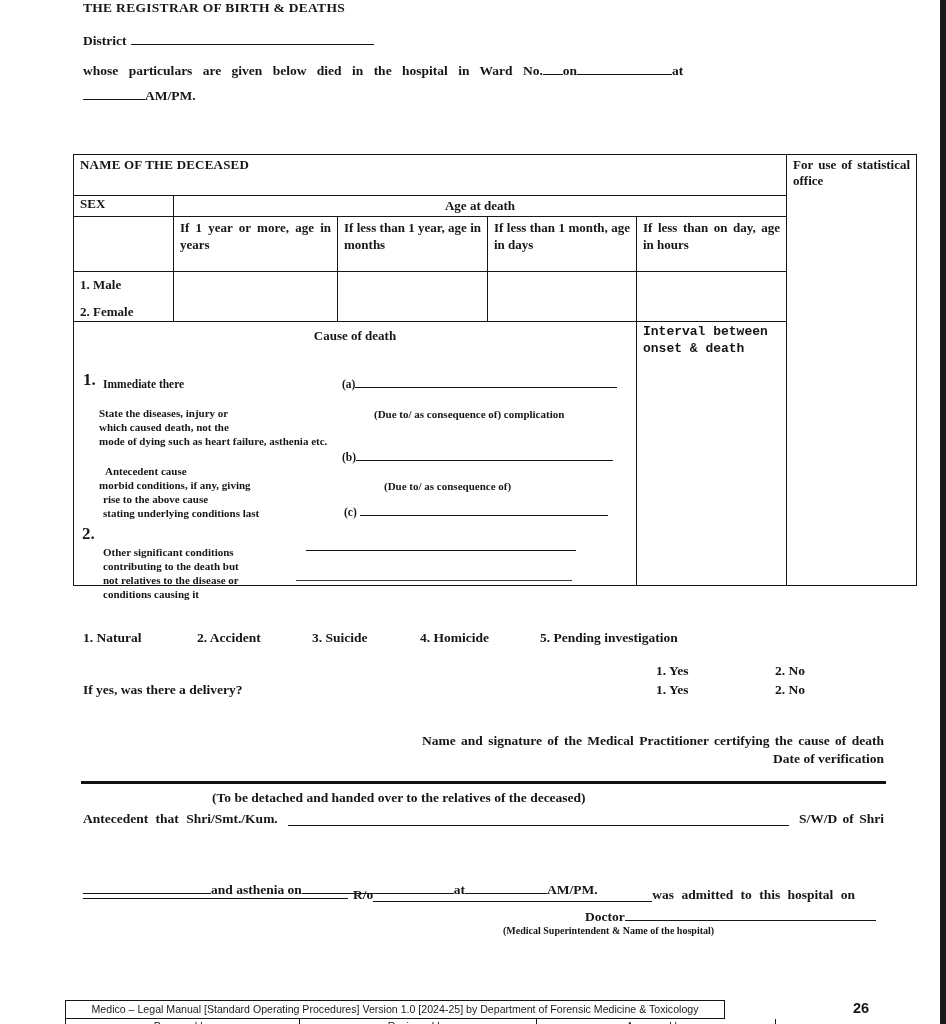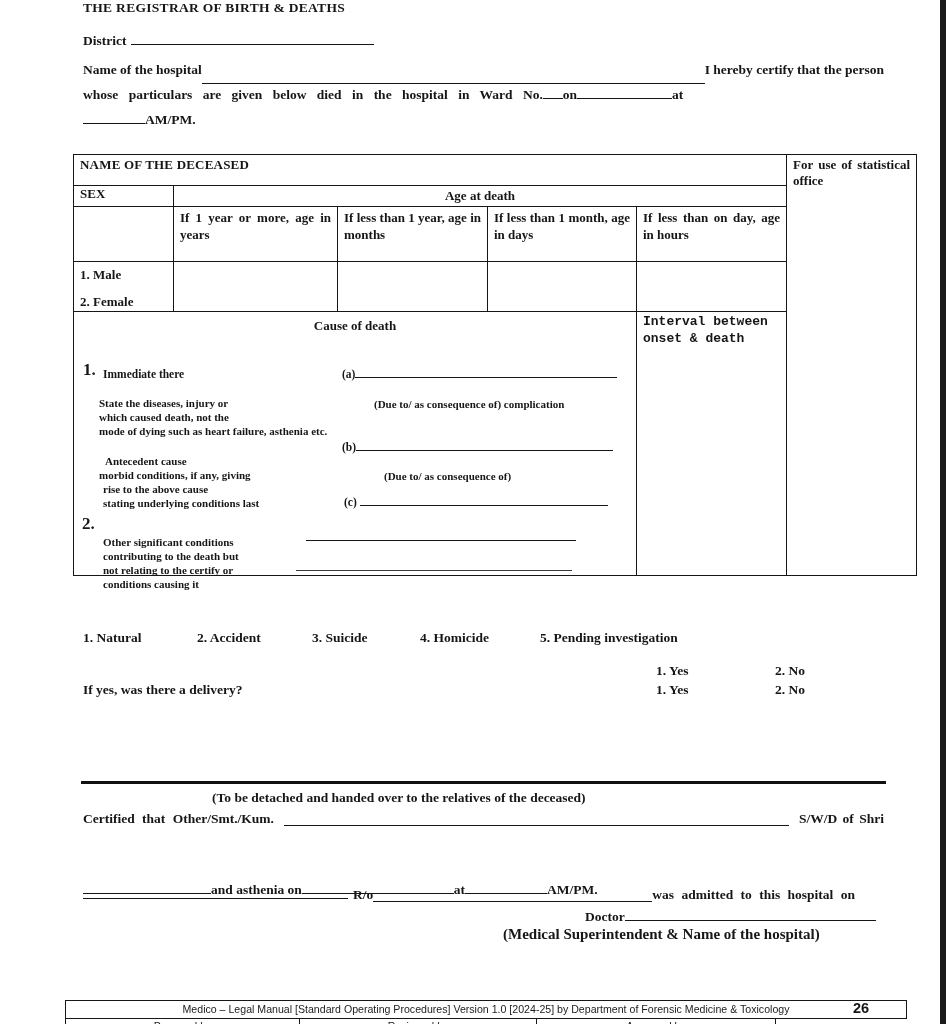--- a/index.html
+++ b/index.html
@@ -53,25 +53,20 @@
   <div class="abs scan-strip" style="right:0; top:0; width:6px; height:1024px;"></div>
 
   <div class="abs" style="left:83px; top:0px; font-size:13.5px; letter-spacing:0.3px;">THE REGISTRAR OF BIRTH &amp; DEATHS</div>
 
   <div class="abs row" style="left:83px; top:32px; width:300px;">
     <span>District</span>
     <span class="bl" style="width:243px; margin-left:5px;"></span>
   </div>
 
   <div class="abs" style="left:83px; top:62px; width:801px;">
-    <div class="row" style="height:24px;">
-      <span>Name of the hospital</span>
-      <span class="fill"></span>
-      <span>I hereby certify that the person</span>
-    </div>
     <div class="row" style="height:25px;">
       <span class="ws7">whose particulars are given below died in the hospital in Ward No.</span>
       <span class="bl" style="width:20px;"></span>
       <span>on</span>
       <span class="bl" style="width:95px;"></span>
       <span>at</span>
     </div>
     <div class="row" style="height:25px;">
       <span class="bl" style="width:62px;"></span>
       <span>AM/PM.</span>
@@ -81,21 +76,21 @@
   <table class="deceased abs" style="left:73px; top:154px; width:843px;">
     <colgroup>
       <col style="width:100px">
         <col style="width:164px">
         <col style="width:150px">
       <col style="width:149px">
         <col style="width:150px">
         <col style="width:130px">
     </colgroup>
     <tbody>
-        <tr style="height:31px;">
+        <tr style="height:41px;">
       <td colspan="5" class="name-cell">NAME OF THE DECEASED</td>
       <td rowspan="5" class="stat-cell">For use of statistical office</td>
     </tr>
     <tr style="height:17px;">
       <td style="padding:0 6px;">SEX</td>
       <td colspan="4" class="agehead">Age at death</td>
     </tr>
     <tr style="height:55px;">
       <td></td>
       <td class="colhead">If 1 year or more, age in years</td>
@@ -141,21 +136,21 @@
         <div class="abs sm" style="left:310px; top:143px;">(Due to/ as consequence of)</div>
 
         <div class="abs sm12" style="left:270px; top:183px;">
           <span>(c)</span> <span class="bl" style="width:248px; height:11px;"></span>
         </div>
 
         <div class="bignum abs" style="left:8px; top:203px;">2.</div>
         <div class="abs sm" style="left:29px; top:209px;">
           <div>Other significant conditions</div>
           <div>contributing to the death but</div>
-          <div>not relating to the certify or</div>
+          <div>not relatives to the disease or</div>
           <div>conditions causing it</div>
         </div>
         <div class="abs" style="left:232px; top:228px; width:270px; height:0; border-bottom:1.4px solid #161616;"></div>
         <div class="abs" style="left:222px; top:258px; width:276px; height:0; border-bottom:1.6px solid #3a3a3a;"></div>
       </td>
       <td class="interval-cell">Interval between onset &amp; death</td>
     </tr>
   </tbody>
     </table>
 
@@ -169,27 +164,31 @@
   <div class="abs" style="left:83px; top:663px; width:801px; height:19px;">
     <span class="abs" style="left:573px;">1. Yes</span>
     <span class="abs" style="left:692px;">2. No</span>
   </div>
   <div class="abs" style="left:83px; top:682px; width:801px; height:19px;">
     <span class="abs" style="left:0;">If yes, was there a delivery?</span>
     <span class="abs" style="left:573px;">1. Yes</span>
     <span class="abs" style="left:692px;">2. No</span>
   </div>
 
+  <div class="abs right-align" style="right:62px; top:732px; width:600px;">
+    <div class="ws2">Name and signature of the Medical Practitioner certifying the cause of death</div>
+    <div>Date of verification</div>
+  </div>
 
   <div class="abs rule" style="left:81px; top:781px; width:805px;"></div>
 
   <div class="abs" style="left:212px; top:790px;">(To be detached and handed over to the relatives of the deceased)</div>
 
   <div class="abs row" style="left:83px; top:811px; width:801px;">
-    <span class="ws4">Certified that Other/Smt./Kum.</span>
+    <span class="ws4">Antecedent that Shri/Smt./Kum.</span>
     <span class="fill" style="margin:0 10px 2px 10px;"></span>
     <span class="ws2">S/W/D of Shri</span>
   </div>
 
   <div class="abs row" style="left:83px; top:886px; width:772px;">
     <span class="bl" style="width:265px;"></span>
     <span style="margin-left:5px;">R/o</span>
     <span class="fill" style="margin-bottom:2px;"></span>
     <span class="ws4">was admitted to this hospital on</span>
   </div>
@@ -200,23 +199,23 @@
     <span class="bl" style="width:152px;"></span>
     <span>at</span>
     <span class="bl" style="width:82px;"></span>
     <span>AM/PM.</span>
   </div>
 
   <div class="abs row" style="left:585px; top:908px;">
     <span>Doctor</span>
     <span class="bl" style="width:251px;"></span>
   </div>
-  <div class="abs" style="left:503px; top:925px; font-size:15px;">(Medical Superintendent &amp; Name of the hospital)</div>
-
-  <div class="abs footer-box" style="left:65px; top:1000px; width:842px; height:19px;">Medico – Legal Manual [Standard Operating Procedures] Version 1.0 [2024-25] by Department of Forensic Medicine &amp; Toxicology</div>
+  <div class="abs" style="left:503px; top:925px; font-size:10px;">(Medical Superintendent &amp; Name of the hospital)</div>
+
+  <div class="abs footer-box" style="left:65px; top:1000px; width:660px; height:19px;">Medico – Legal Manual [Standard Operating Procedures] Version 1.0 [2024-25] by Department of Forensic Medicine &amp; Toxicology</div>
   <div class="abs" style="left:853px; top:999px; font-family:'Liberation Sans',sans-serif; font-size:14.5px; font-weight:bold;">26</div>
 
   <div class="abs sig-row" style="left:65px; top:1019px; width:711px; height:10px;">
     <div style="width:235px;">Prepared by</div>
     <div style="width:237px;">Reviewed by</div>
     <div style="width:239px;">Approved by</div>
   </div>
 
 </div>
 

